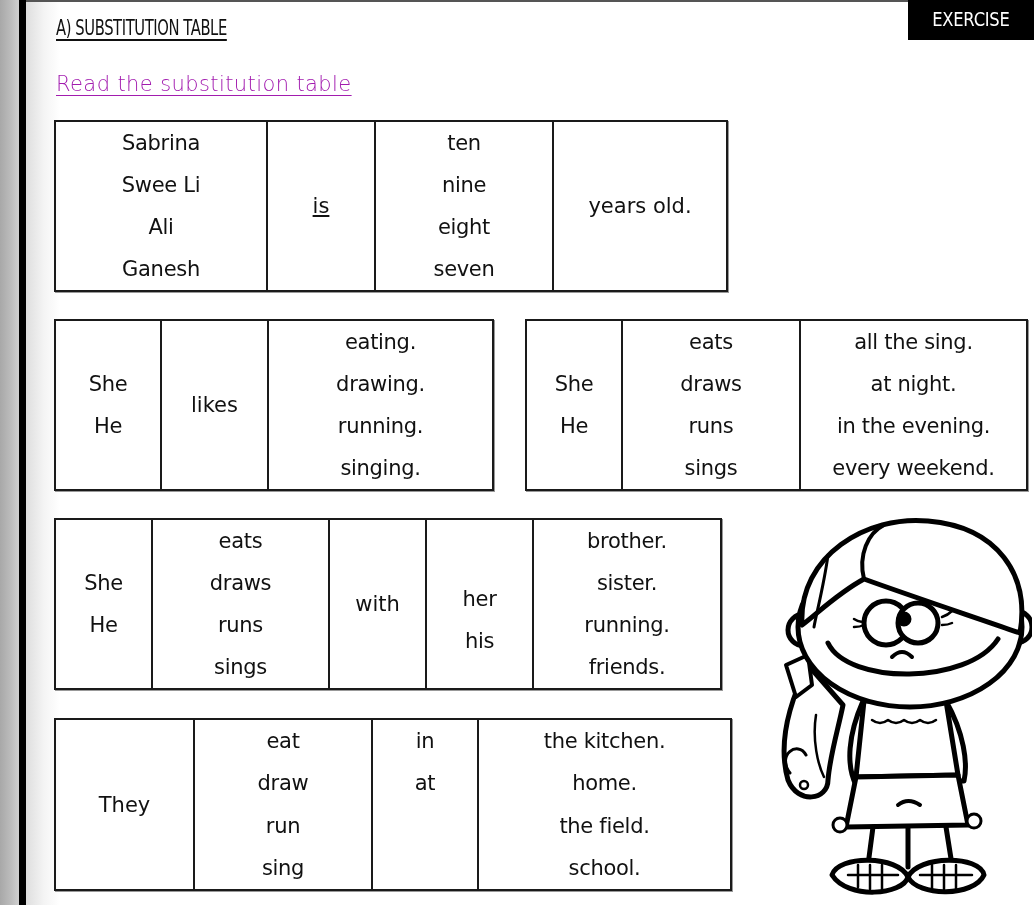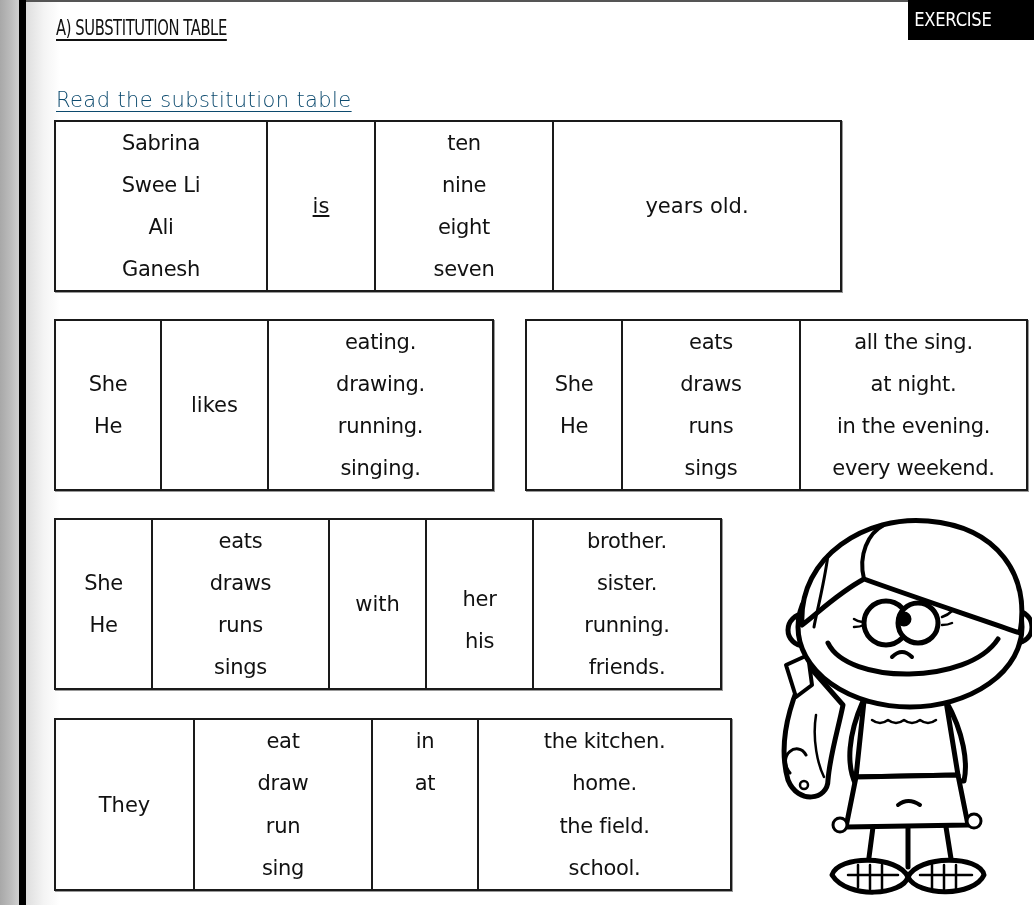--- a/index.html
+++ b/index.html
@@ -45,40 +45,41 @@
       transform: scaleX(0.78);
       transform-origin: left center;
       text-decoration: underline;
       text-underline-offset: 4px;
       text-decoration-thickness: 2px;
       color: #111;
       white-space: nowrap;
     }
     .instruction {
       position: absolute;
-      left: 56px; top: 88px;
+      left: 56px; top: 72px;
       font-family: "DejaVu Sans", sans-serif;
       font-size: 21px;
       font-weight: 300;
       letter-spacing: 0.4px;
       text-decoration: underline;
       text-underline-offset: 4px;
       text-decoration-thickness: 1px;
-      color: #0c4a6e;
+      color: #a21caf;
       white-space: nowrap;
     }
     .badge {
       position: absolute;
       left: 908px; top: 0;
       width: 126px; height: 40px;
       background: #000;
       color: #fff;
       font-family: "DejaVu Sans", sans-serif;
       font-size: 19px;
       line-height: 38px;
+      text-align: center;
       letter-spacing: -0.3px;
     }
     .badge span { display: inline-block; transform: scaleX(0.86); }
 
     table.sub {
       position: absolute;
       border-collapse: collapse;
       font-family: "DejaVu Sans", sans-serif;
       font-size: 21px;
       color: #111;
@@ -113,21 +114,21 @@
 <body>
 
 <div class="gutter"></div>
 <div class="frame-bar"></div>
 <div class="page"></div>
 
 <div class="section-title">A) SUBSTITUTION TABLE</div>
 <div class="instruction">Read the substitution table</div>
 <div class="badge"><span>EXERCISE</span></div>
 
-<table class="sub" style="left:54px; top:120px; width:788px; height:165px;">
+<table class="sub" style="left:54px; top:120px; width:674px; height:165px;">
   <tbody>
       <tr>
     <td style="width:210px;">
       <div class="stack">
         <span>Sabrina</span>
         <span>Swee Li</span>
         <span>Ali</span>
         <span>Ganesh</span>
       </div>
     </td>

